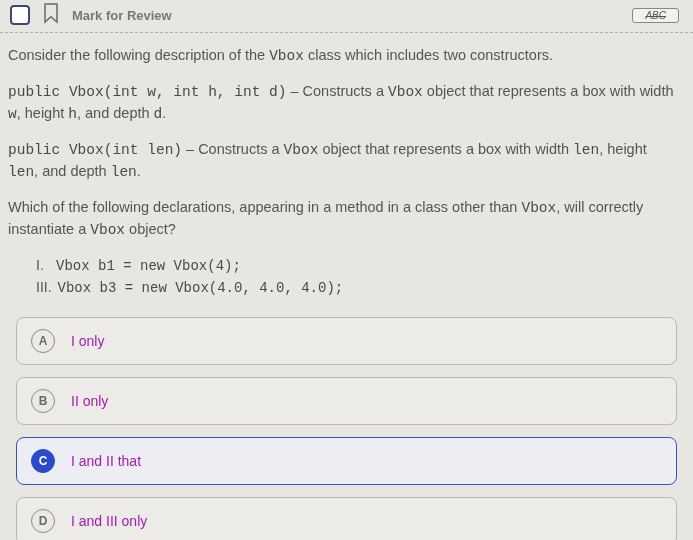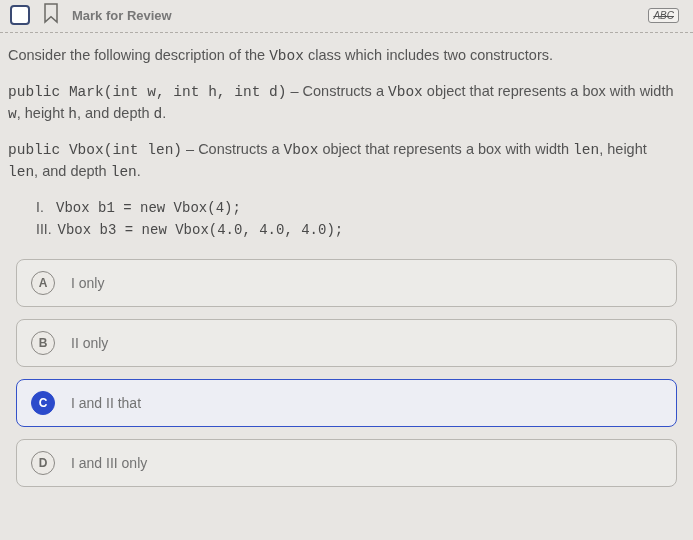--- a/index.html
+++ b/index.html
@@ -29,21 +29,21 @@
     width: 18px; height: 22px;
   }
   .mark-label {
     font-size: 13px;
     color: #777;
     font-weight: 600;
   }
   .abc-box {
     border: 1px solid #888;
     border-radius: 3px;
-    padding: 1px 4px;
+    padding: 1px 12px;
     font-size: 10px;
     font-style: italic;
     color: #555;
     background: #f3f1ee;
     text-decoration: line-through;
   }
   .content {
     padding: 12px 16px 0 8px;
   }
   .para {
@@ -105,21 +105,21 @@
     background: #eceae6;
     flex-shrink: 0;
   }
   .option.selected .opt-letter {
     background: #2b4acb;
     border-color: #2b4acb;
     color: #fff;
   }
   .opt-text {
     font-size: 14px;
-    color: #737373;
+    color: #a21caf;
   }
 </style>
 </head>
 <body>
 
 <div class="top-bar">
   <div class="top-left">
     <div class="qbox"></div>
     <span>
       <svg class="bookmark-icon" viewBox="0 0 24 28">
@@ -130,27 +130,30 @@
   </div>
   <div class="abc-box">ABC</div>
 </div>
 
 <div class="content">
   <p class="para">
     <span>Consider the following description of the </span><span class="code">Vbox</span><span> class which includes two constructors.</span>
   </p>
 
   <p class="para">
-    <span class="code">public Mark(int w, int h, int d)</span><span> – Constructs a </span><span class="code">Vbox</span><span> object that represents a box with width </span><span class="code">w</span><span>,  height </span><span class="code">h</span><span>,  and depth </span><span class="code">d</span><span>.</span>
+    <span class="code">public Vbox(int w, int h, int d)</span><span> – Constructs a </span><span class="code">Vbox</span><span> object that represents a box with width </span><span class="code">w</span><span>,  height </span><span class="code">h</span><span>,  and depth </span><span class="code">d</span><span>.</span>
   </p>
 
   <p class="para">
     <span class="code">public Vbox(int len)</span><span> – Constructs a </span><span class="code">Vbox</span><span> object that represents a box with width </span><span class="code">len</span><span>,  height </span><span class="code">len</span><span>,  and depth </span><span class="code">len</span><span>.</span>
   </p>
 
+  <p class="para">
+    <span>Which of the following declarations, appearing in a method in a class other than </span><span class="code">Vbox</span><span>,  will correctly instantiate a </span><span class="code">Vbox</span><span> object?</span>
+  </p>
 
   <div class="decl-block">
     <div class="decl-row">
       <span class="decl-num">I.</span>
       <span class="code">Vbox b1 = new Vbox(4);</span>
     </div>
     <div class="decl-row">
       <span class="decl-num">III.</span>
       <span class="code">Vbox b3 = new Vbox(4.0, 4.0, 4.0);</span>
     </div>

